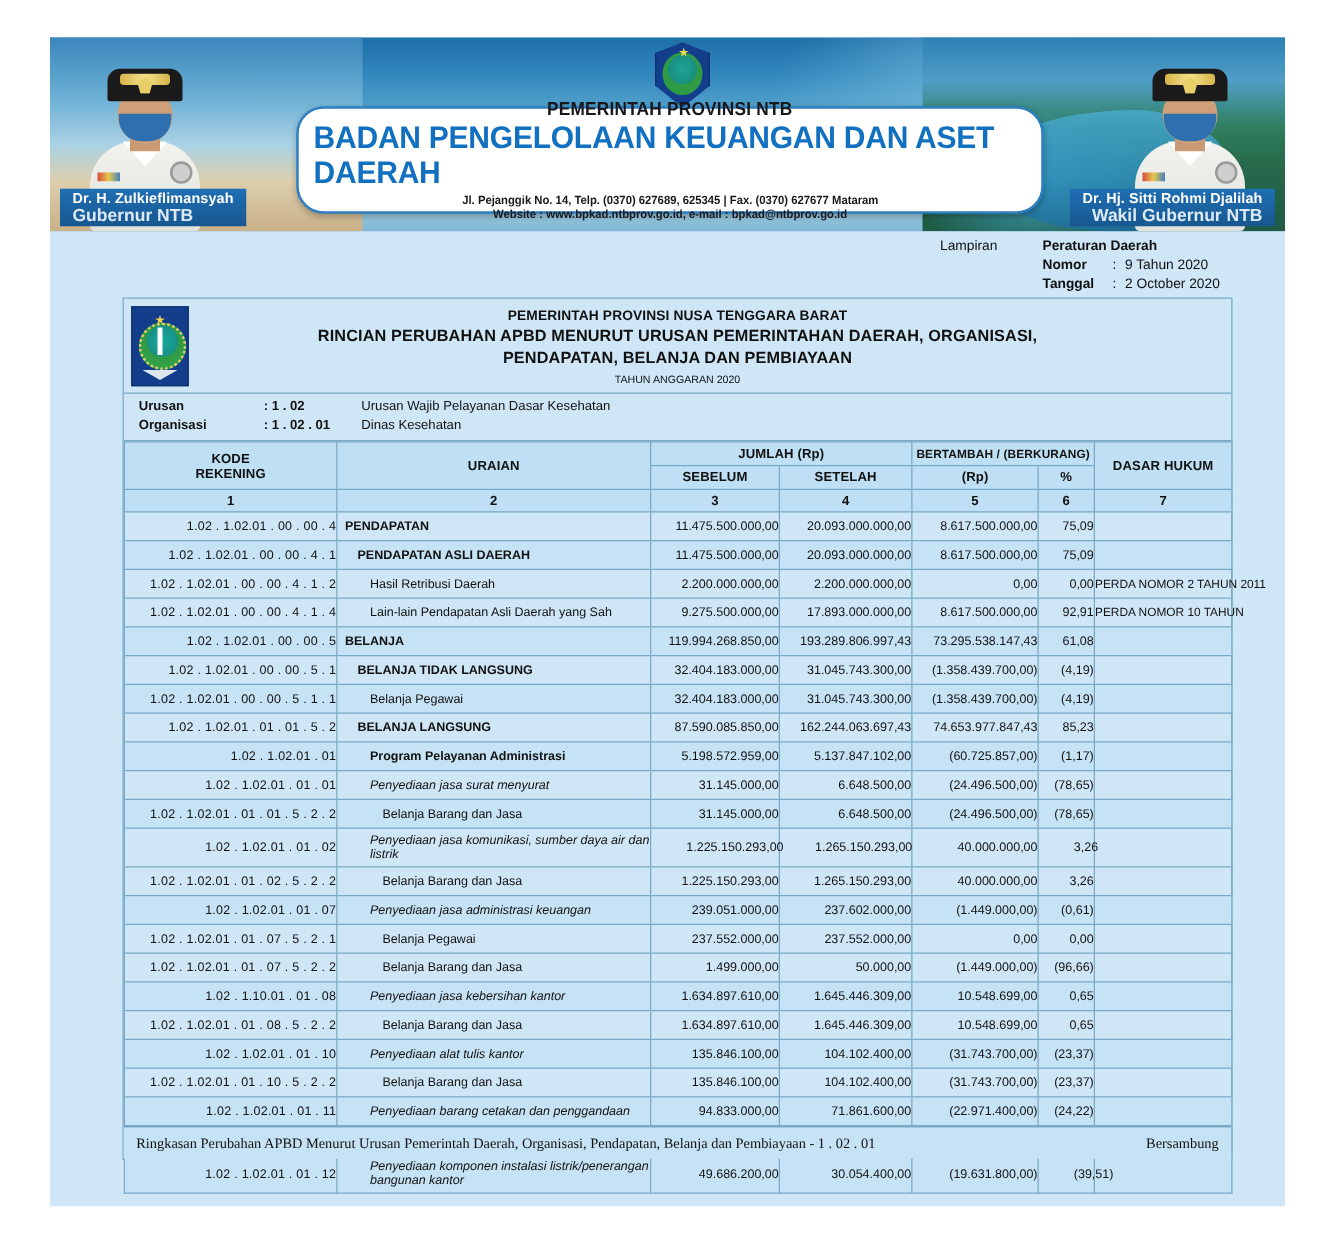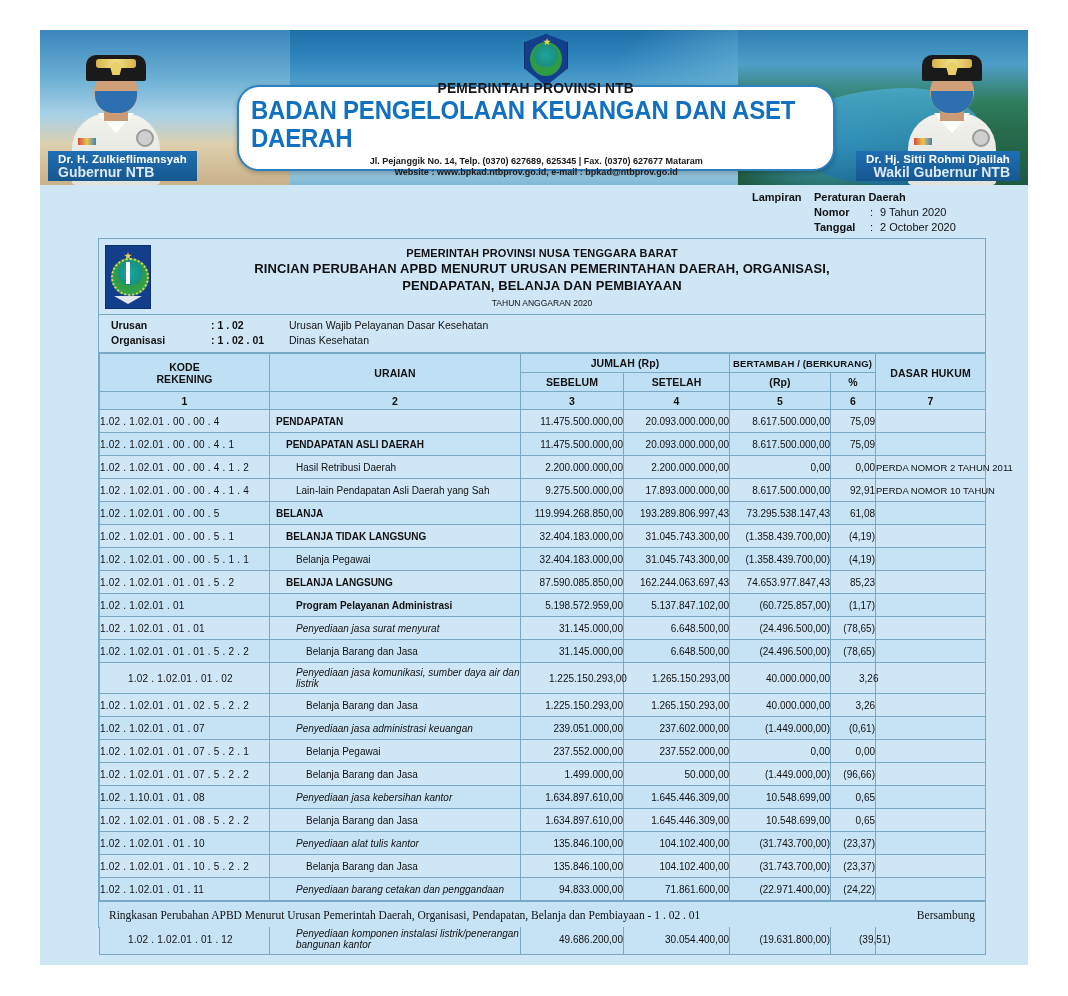--- a/index.html
+++ b/index.html
@@ -126,21 +126,21 @@
     position:absolute;left:19px;top:4px;width:8px;height:8px;background:#f3d54e;
     clip-path:polygon(50% 0,61% 35%,98% 35%,68% 57%,79% 91%,50% 70%,21% 91%,32% 57%,2% 35%,39% 35%);
   }
 
   
   .lampiran{
     position:absolute;right:16px;top:160px;width:260px;
     font-size:11px;color:#111;line-height:15px;
   }
   .lampiran .row{display:flex;}
-  .lampiran .lab{width:62px;font-weight:bold;}
+  .lampiran .lab{width:82px;font-weight:normal;}
   .lampiran .k{width:56px;font-weight:bold;}
   .lampiran .sep{width:10px;}
   .lampiran .v{flex:1;}
 
   
   .doc{
     position:absolute;left:58px;top:208px;width:888px;height:690px;
     border:1px solid #7aa9c6;background:#cfe6f7;box-sizing:border-box;
   }
   .doc-head{
@@ -189,21 +189,21 @@
   table.main th, table.main td{
     border:1px solid #7aa9c6;padding:0;vertical-align:middle;
   }
   table.main thead th{
     background:#bfdff4;text-align:center;font-weight:bold;font-size:10.5px;
     letter-spacing:.1px;
   }
   .c1{width:170px;} .c2{width:251px;} .c3{width:103px;}
   .c4{width:106px;} .c5{width:101px;} .c6{width:45px;} .c7{width:110px;}
 
-  td.code{padding:2px 6px 2px 8px;font-size:10px;white-space:nowrap;letter-spacing:.2px;}
+  td.code{padding:2px 6px 2px 8px;font-size:10px;white-space:nowrap;letter-spacing:.2px;text-align:right;}
   td.uraian{padding:2px 6px;font-size:10px;}
   td.num{padding:2px 6px 2px 4px;text-align:right;font-size:10px;white-space:nowrap;}
   td.pct{padding:2px 5px 2px 2px;text-align:right;font-size:10px;white-space:nowrap;}
   td.law{padding:2px 5px;font-size:9.5px;white-space:nowrap;}
 
   tr.lvl0 td.uraian{font-weight:bold;padding-left:6px;margin-top:45px;}
   tr.lvl1 td.uraian{font-weight:bold;padding-left:16px;}
   tr.lvl2 td.uraian{font-weight:normal;padding-left:26px;}
   tr.lvl3 td.uraian{font-weight:bold;padding-left:26px;}
   tr.ital td.uraian{font-style:italic;padding-left:26px;font-weight:normal;}

